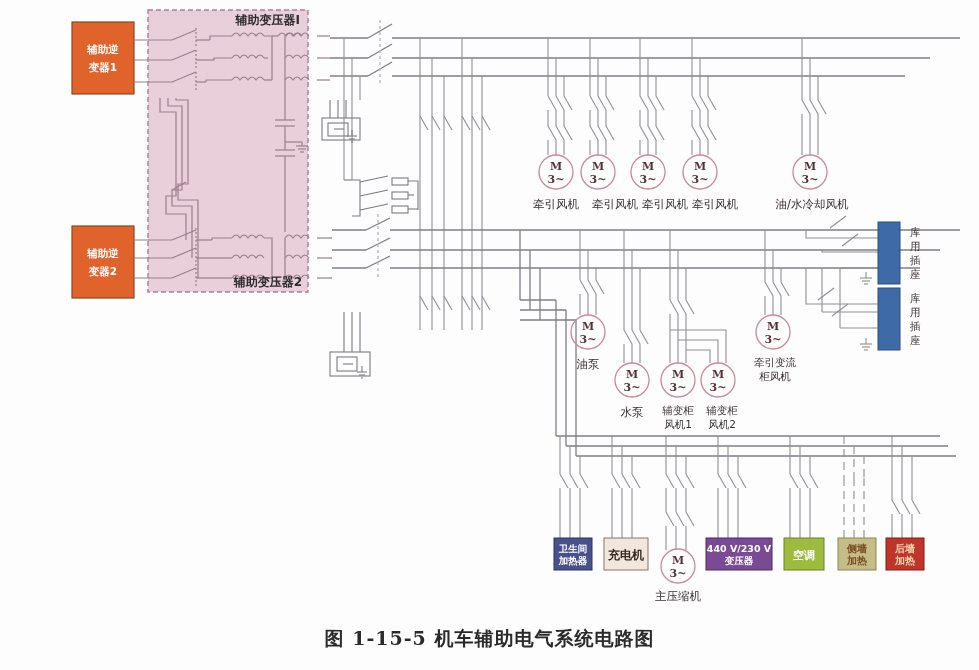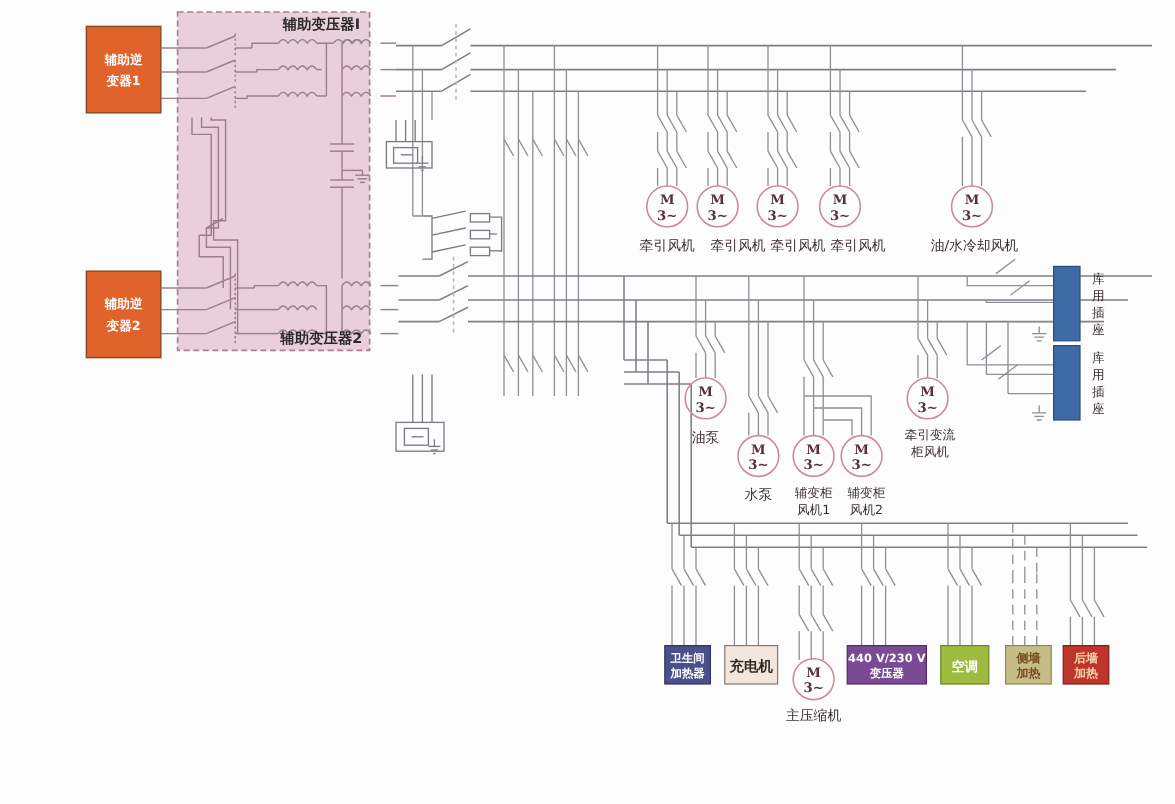--- a/index.html
+++ b/index.html
@@ -587,14 +587,15 @@
     <text x="857" y="564" text-anchor="middle" style="font-size:10px;fill:#7a4a22;font-weight:700;font-family:'DejaVu Sans',sans-serif">加热</text>
   </g>
   <g>
     <rect x="886" y="538" width="38" height="32" fill="#C0352B" stroke="#7d1f17" stroke-width="1"></rect>
     <text x="905" y="552" text-anchor="middle" style="font-size:10px;fill:#f2d7b0;font-weight:700;font-family:'DejaVu Sans',sans-serif">后墙</text>
     <text x="905" y="564" text-anchor="middle" style="font-size:10px;fill:#f2d7b0;font-weight:700;font-family:'DejaVu Sans',sans-serif">加热</text>
   </g>
 
 </svg>
 
+<div class="cap">图 1-15-5   机车辅助电气系统电路图</div>
 
 </div>
 
 </body></html>

